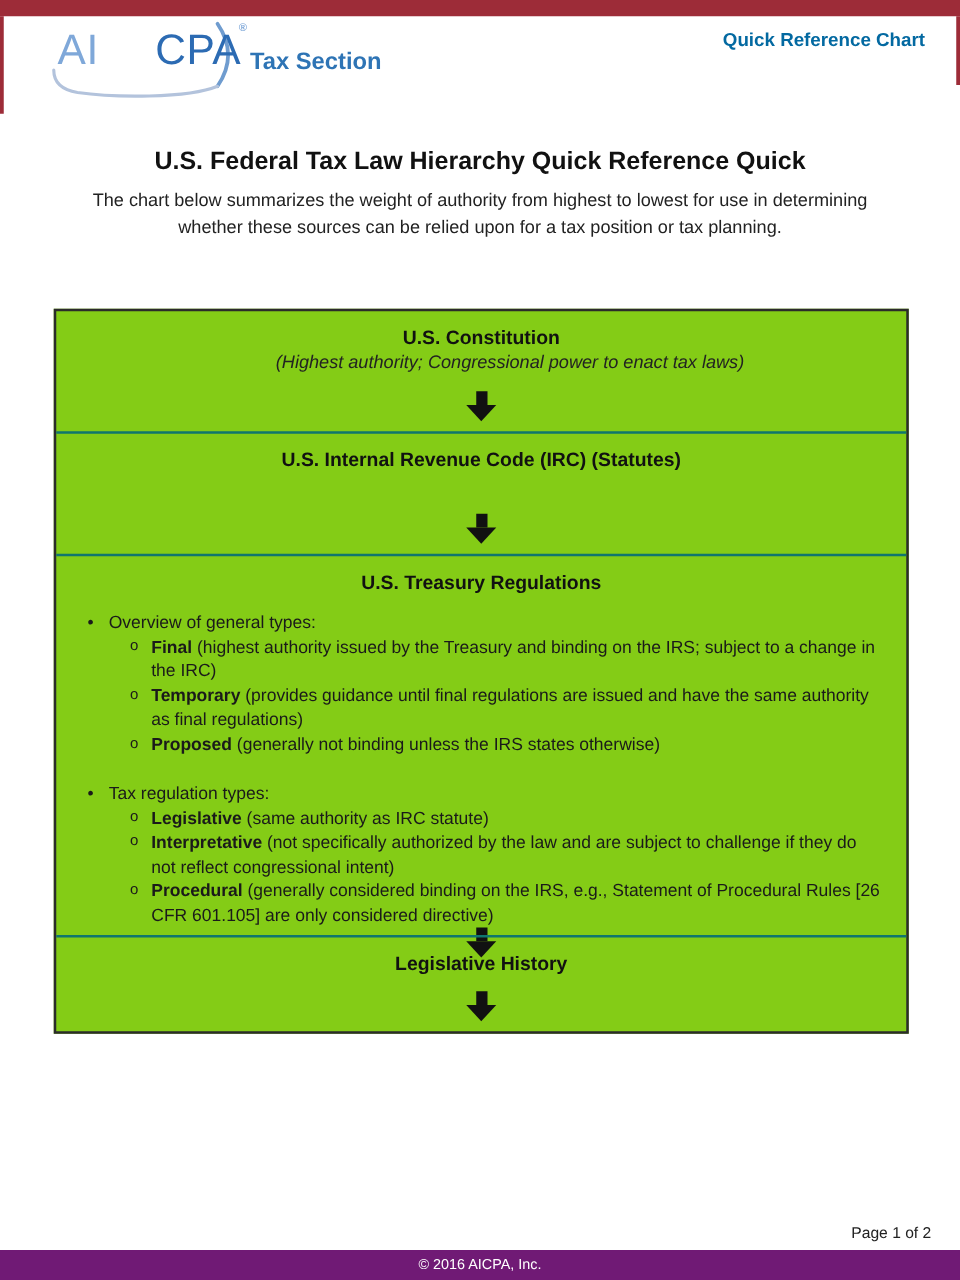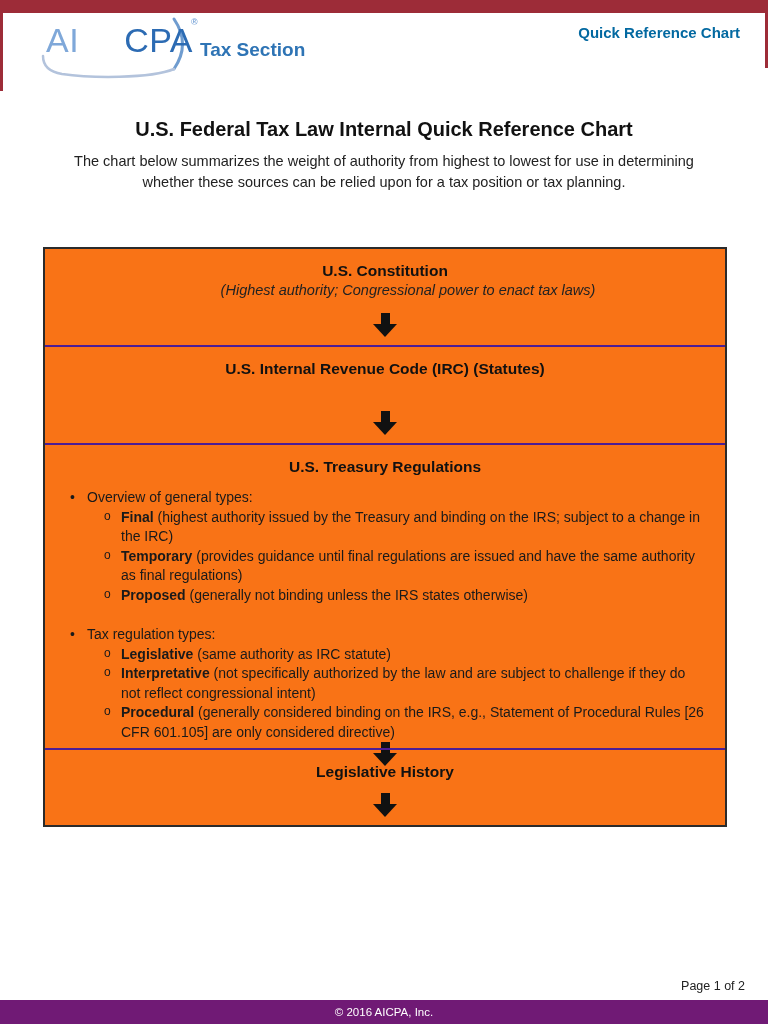--- a/index.html
+++ b/index.html
@@ -26,23 +26,23 @@
   .doc-label { position:absolute; right:28px; top:24px; font-size:15px; font-weight:bold; color:#0369a1; }
 
   
   .title { position:absolute; left:0; top:118px; width:768px; text-align:center;
            font-size:20px; font-weight:bold; color:#111; }
   .subtitle { position:absolute; left:54px; top:151px; width:660px; text-align:center;
               font-size:14.5px; line-height:21px; color:#222; }
 
   
   .chart { position:absolute; left:43px; top:247px; width:680px;
-           border:2px solid #2b2b2b; background:#f97316; }
+           border:2px solid #2b2b2b; background:#84cc16; }
   .node { position:relative; display:flex; flex-direction:column; align-items:center; }
-  .node + .node { border-top:2px solid #4c1d95; }
+  .node + .node { border-top:2px solid #0f766e; }
   .n1 { height:96px; } .n2 { height:96px; } .n3 { height:303px; } .n4 { height:75px; }
   .node-heading { margin-top:13px; font-size:15.5px; font-weight:bold; color:#111; }
   .node-sub { margin-top:2px; font-size:14.5px; font-style:italic; color:#222;margin-left:46px; }
   .arrow { margin-top:auto; margin-bottom:8px; display:flex; flex-direction:column; align-items:center; }
   .arrow .stem { width:9px; height:11px; background:#111; }
   .arrow .head { width:0; height:0; border-left:12px solid transparent;
                  border-right:12px solid transparent; border-top:13px solid #111; }
 
   .groups { align-self:stretch; margin-top:12px; font-size:14px; line-height:19.5px; color:#1a1a1a; }
   .group + .group { margin-top:20px; }
@@ -71,21 +71,21 @@
       <path d="M 136 3 Q 153 28 136 53" fill="none" stroke="#6f9ccf" stroke-width="3" stroke-linecap="round"></path>
       <path d="M 136 53 C 112 63 52 62 24 58 C 12 56 5 50 5 40" fill="none" stroke="#b3c3dc" stroke-width="2.5" stroke-linecap="round"></path>
     </svg>
     <span class="brand"><span class="ai">AI</span><span class="cpa">CPA</span></span>
     <span class="reg">®</span>
     <span class="tagline">Tax Section</span>
   </div>
 
   <div class="doc-label">Quick Reference Chart</div>
 
-  <div class="title">U.S. Federal Tax Law Internal Quick Reference Chart</div>
+  <div class="title">U.S. Federal Tax Law Hierarchy Quick Reference Quick</div>
   <div class="subtitle">The chart below summarizes the weight of authority from highest to lowest for use in determining whether these sources can be relied upon for a tax position or tax planning.</div>
 
   <div class="chart">
 
     <div class="node n1">
       <div class="node-heading">U.S. Constitution</div>
       <div class="node-sub">(Highest authority; Congressional power to enact tax laws)</div>
       <div class="arrow">
           <div class="stem"></div>
           <div class="head"></div>

